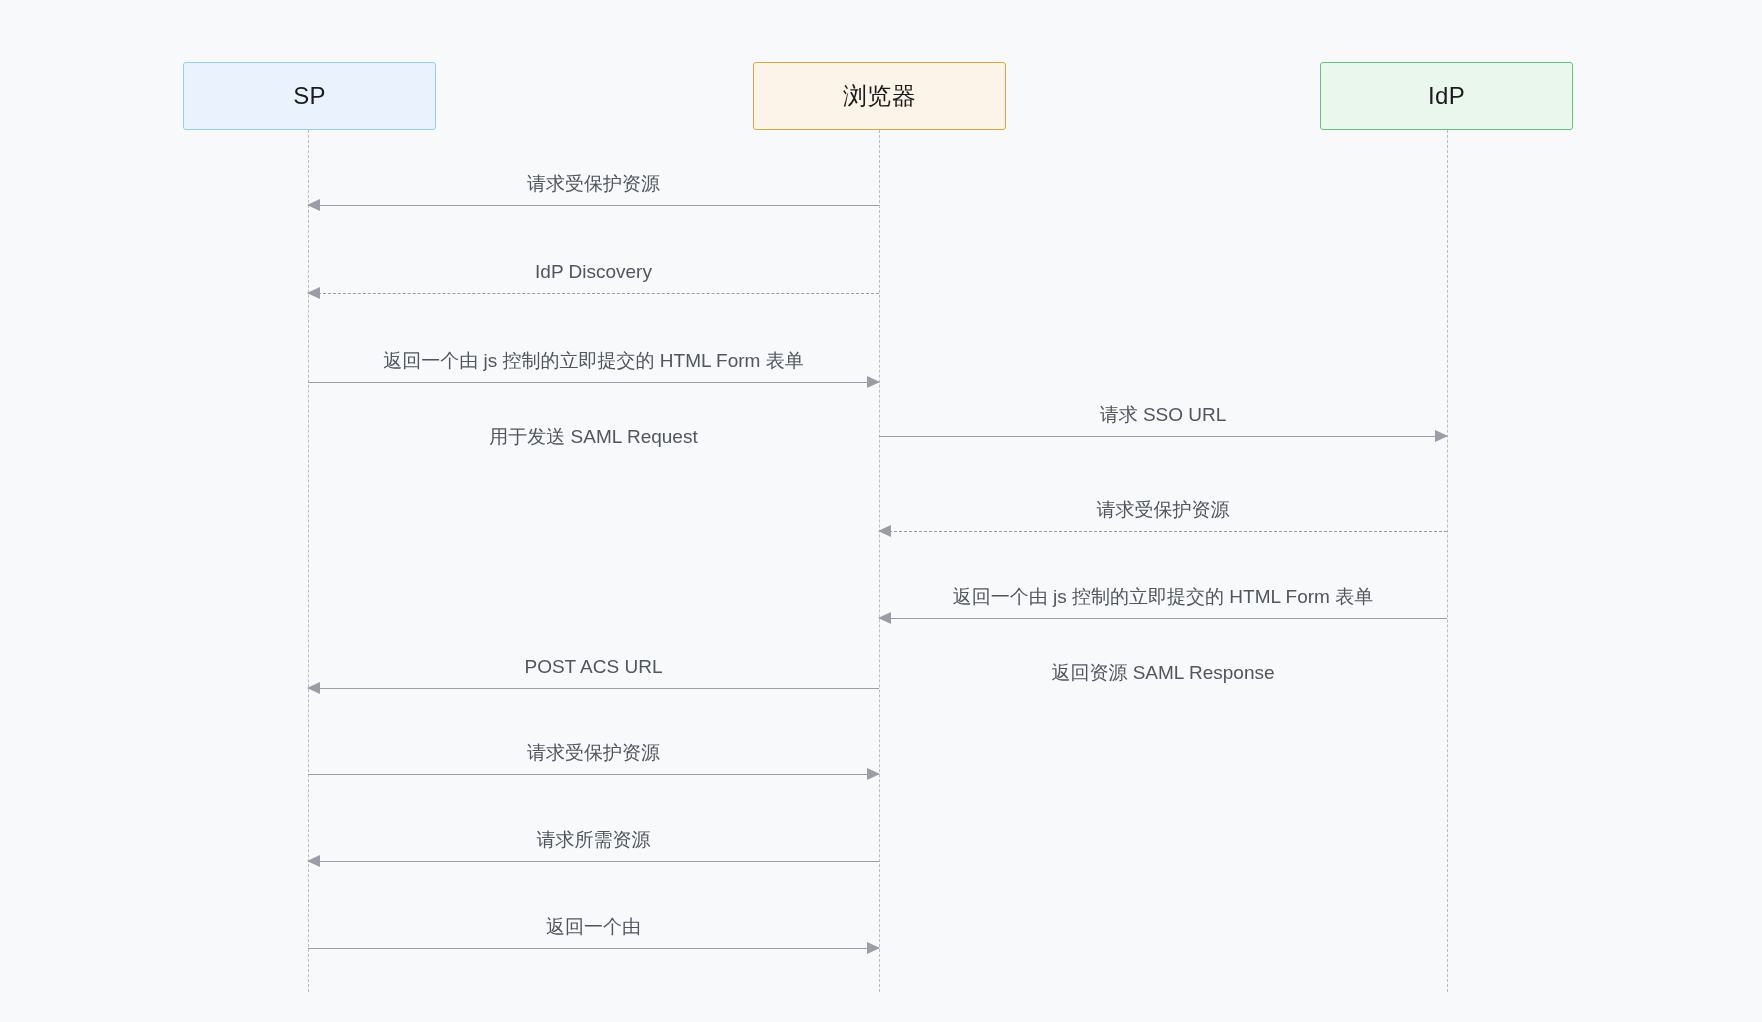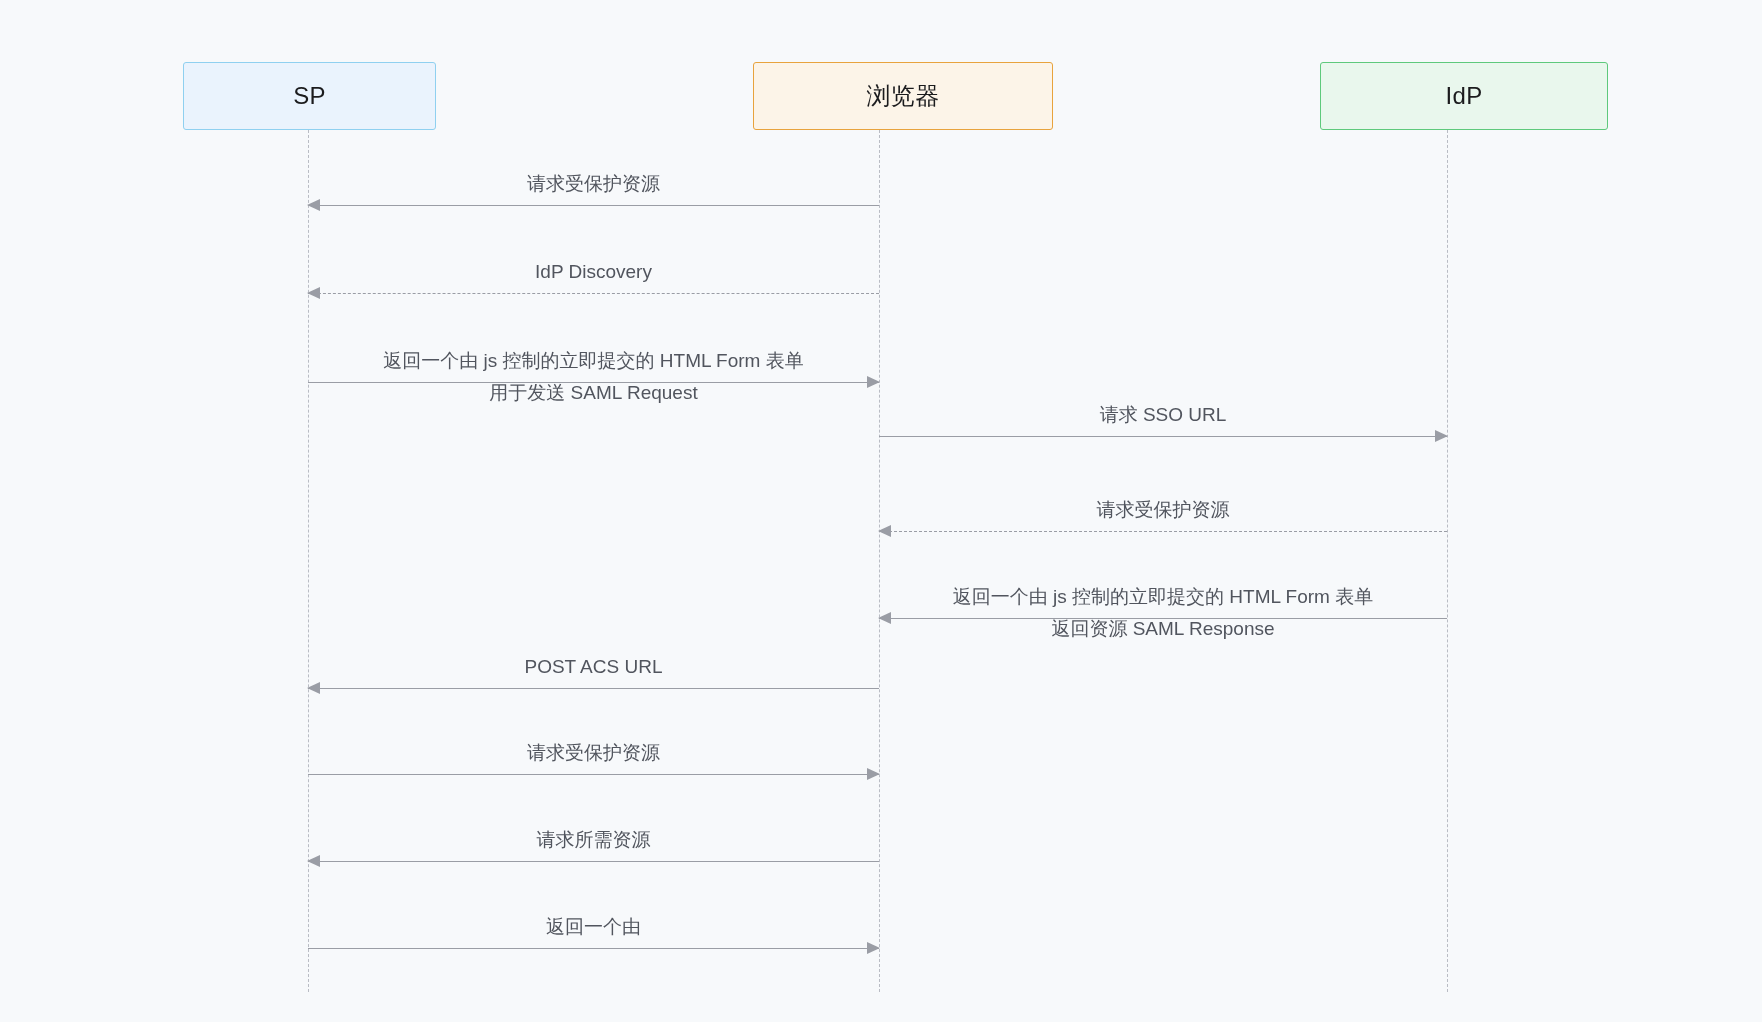--- a/index.html
+++ b/index.html
@@ -87,20 +87,21 @@
 
   .msg-label {
     position: absolute;
     left: 0;
     right: 0;
     text-align: center;
     font-size: 19px;
     color: #51555e;
     white-space: nowrap;
     line-height: 1.2;
+    margin-top: 44px;
   }
   .msg-label.above { bottom: 9px; }
   .msg-label.below { top: 0; }
 </style>
 </head>
 <body>
 
 <div id="diagram-canvas">
   <div id="lifelines-layer">
       <div class="lifeline" style="left: 308px; top: 130px; height: 862px; border-left-color: rgb(185, 188, 196);"></div>
@@ -158,20 +159,20 @@
       <div class="message to-right" style="left: 308px; width: 571px; top: 948px;">
         <div class="msg-line" style="border-top-color: rgb(154, 157, 165);"></div>
         <div class="msg-head" style="border-left-color: rgb(154, 157, 165);"></div>
         <div class="msg-label above">返回一个由</div>
       </div>
     </div>
   <div id="participants-layer">
       <div class="participant" style="left: 183px; top: 62px; width: 253px; background: rgb(234, 243, 253); border-color: rgb(143, 208, 240);">
         <span class="participant-label">SP</span>
       </div>
-      <div class="participant" style="left: 753px; top: 62px; width: 300px; background: rgb(252, 244, 232); border-color: rgb(232, 163, 61);">
+      <div class="participant" style="left: 753px; top: 62px; width: 253px; background: rgb(252, 244, 232); border-color: rgb(232, 163, 61);">
         <span class="participant-label">浏览器</span>
       </div>
-      <div class="participant" style="left: 1320px; top: 62px; width: 288px; background: rgb(233, 247, 237); border-color: rgb(94, 201, 124);">
+      <div class="participant" style="left: 1320px; top: 62px; width: 253px; background: rgb(233, 247, 237); border-color: rgb(94, 201, 124);">
         <span class="participant-label">IdP</span>
       </div>
     </div>
 </div>
 
 </body></html>

